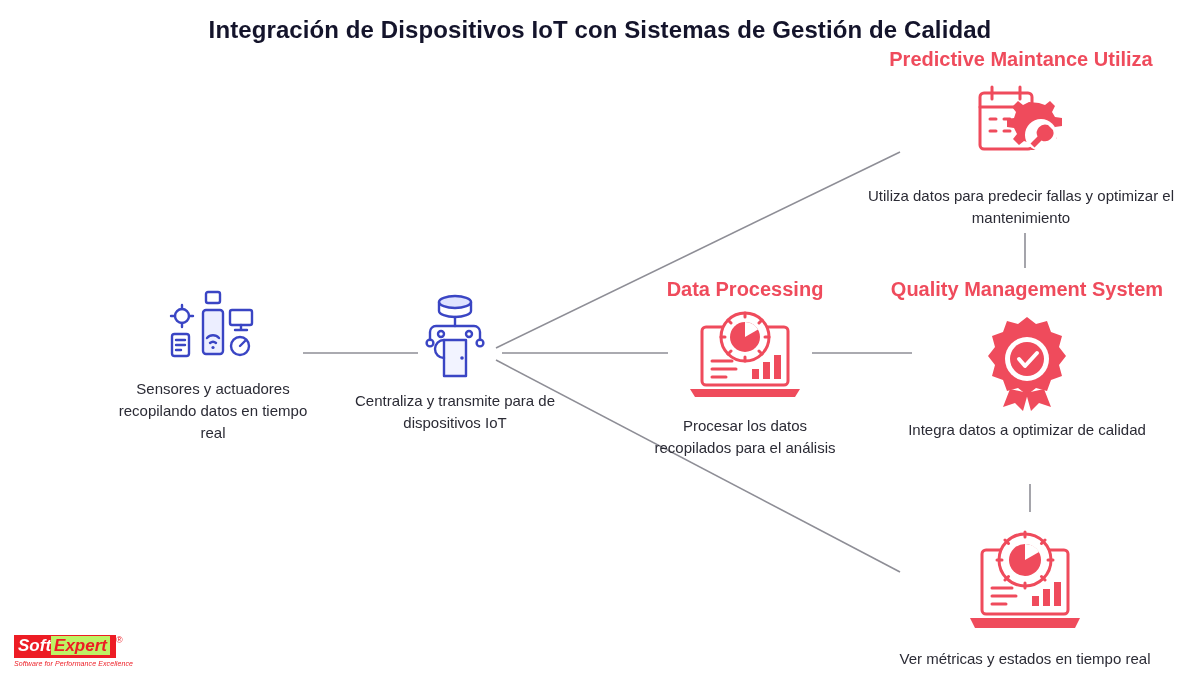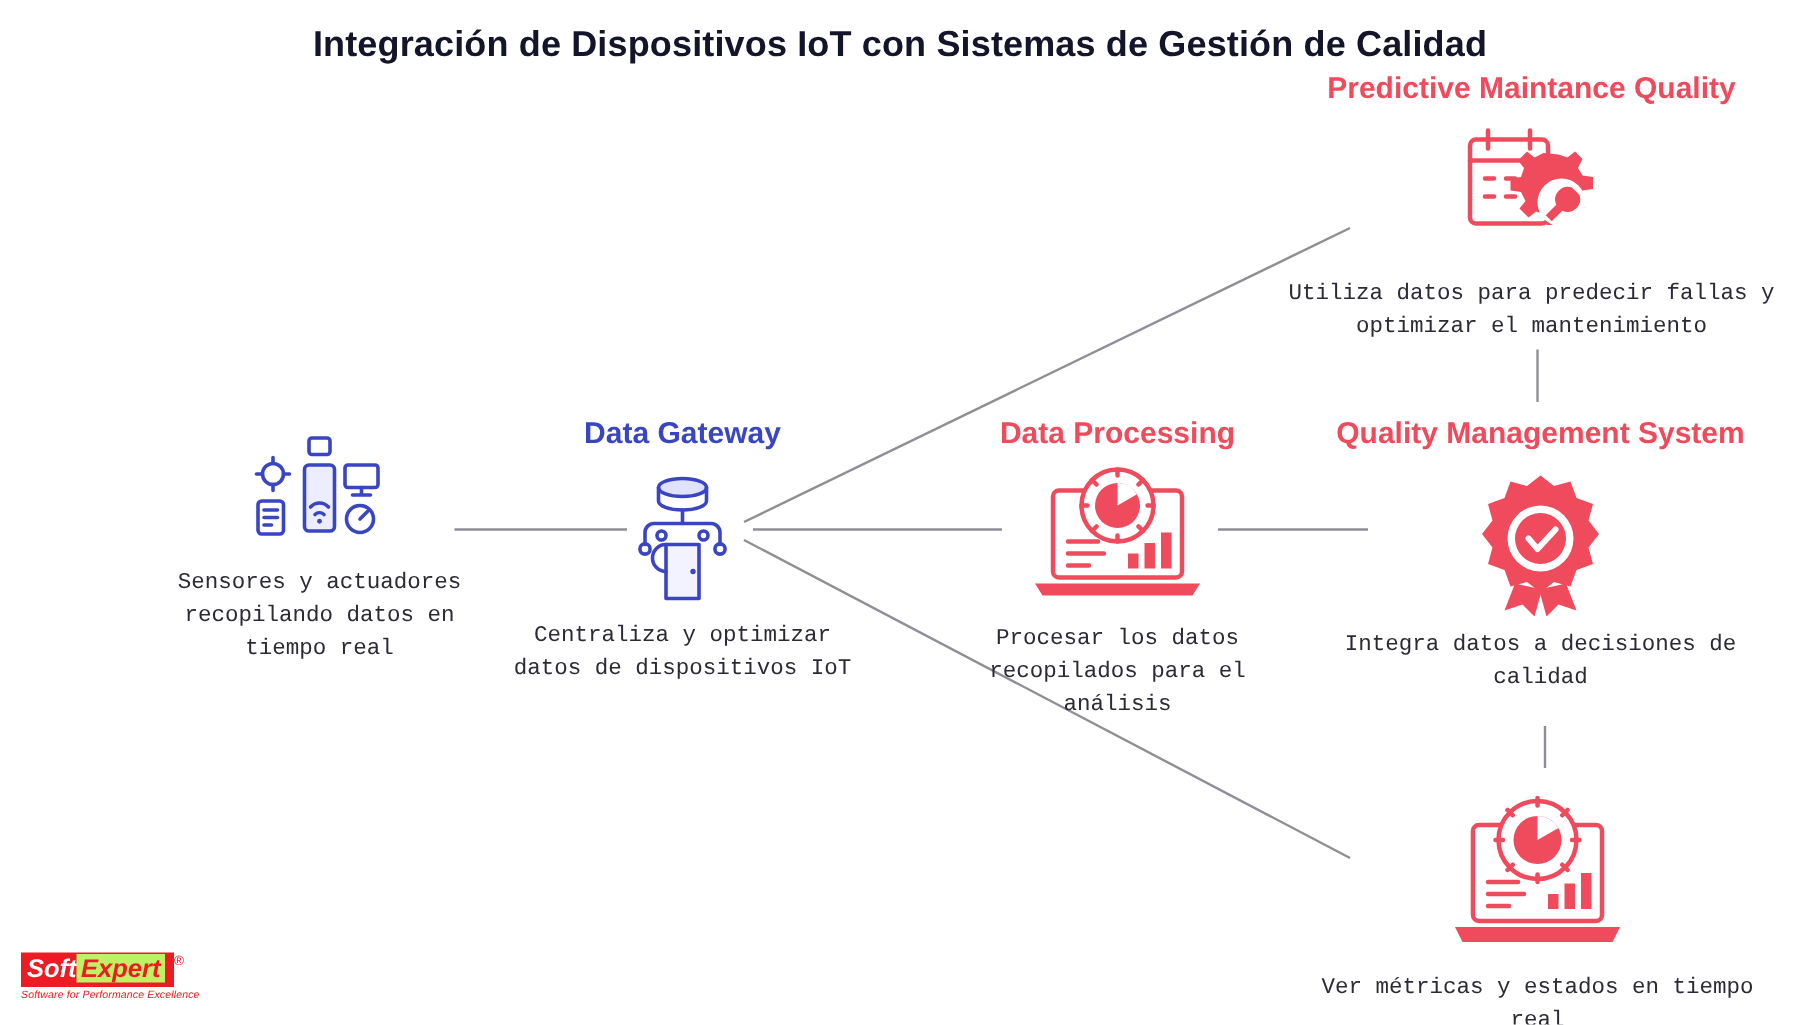--- a/index.html
+++ b/index.html
@@ -50,21 +50,20 @@
   .node-label.red  { color: #ef4b5c; }
   .node-icon {
     margin: 10px auto 0;
     display: block;
   }
   .node-desc {
     font-size: 15px;
     color: #2b2b35;
     line-height: 1.45;
     margin-top: 8px;
-    font-family: Liberation Mono, monospace;
   }
 
   
   #node-iot        { left: 108px; top: 278px; width: 210px; }
   #node-gateway    { left: 340px; top: 278px; width: 230px; }
   #node-processing { left: 650px; top: 278px; width: 190px; }
   #node-quality    { left: 862px; top: 278px; width: 330px; }
   #node-predictive { left: 846px; top: 48px;  width: 350px; }
   #node-monitoring { left: 860px; top: 518px; width: 330px; }
 
@@ -150,40 +149,39 @@
         <circle cx="77" cy="58" r="9"></circle>
         <path d="M77 58l5-5"></path>
 
         <rect x="43" y="4" width="14" height="11" rx="2"></rect>
       </g>
     </svg>
     <div class="node-desc">Sensores y actuadores recopilando datos en tiempo real</div>
   </div>
 
   <div class="node" id="node-gateway">
-    <div class="node-label blue">Data Gateway</div>
     <svg class="node-icon" width="110" height="92" viewBox="0 0 110 92">
       <g fill="none" stroke="#3a45c4" stroke-width="2.4" stroke-linecap="round" stroke-linejoin="round">
 
         <ellipse cx="55" cy="14" rx="16" ry="6" fill="#dfe3ff"></ellipse>
         <path d="M39 14v9c0 3.3 7.2 6 16 6s16-2.7 16-6v-9"></path>
 
         <path d="M55 29v9"></path>
         <path d="M30 52v-8a6 6 0 0 1 6-6h38a6 6 0 0 1 6 6v8"></path>
         <circle cx="30" cy="55" r="3.4"></circle>
         <circle cx="80" cy="55" r="3.4"></circle>
         <circle cx="41" cy="46" r="3"></circle>
         <circle cx="69" cy="46" r="3"></circle>
 
         <path d="M44 52h22v36H44z" fill="#f2f3ff"></path>
         <path d="M44 52c-5 0-9 4-9 9s4 9 9 9"></path>
         <circle cx="62" cy="70" r="1.8" fill="#3a45c4" stroke="none"></circle>
       </g>
     </svg>
-    <div class="node-desc">Centraliza y optimizar datos de dispositivos IoT</div>
+    <div class="node-desc">Centraliza y transmite para de dispositivos IoT</div>
   </div>
 
   <div class="node" id="node-processing">
     <div class="node-label red">Data Processing</div>
     <svg class="node-icon" width="130" height="92" viewBox="0 0 130 92">
       <g fill="none" stroke="#ef4b5c" stroke-width="3" stroke-linecap="round" stroke-linejoin="round">
         <rect x="22" y="16" width="86" height="58" rx="4"></rect>
         <path d="M10 78h110l-5 8H15z" fill="#ef4b5c" stroke="none"></path>
         <path d="M32 50h20M32 58h24M32 66h14"></path>
         <rect x="72" y="58" width="7" height="10" fill="#ef4b5c" stroke="none"></rect>
@@ -207,25 +205,25 @@
     <svg class="node-icon" width="110" height="100" viewBox="0 0 110 100">
       <g>
         <path d="M55 6l9 7 11-3 4 11 11 4-3 11 7 9-7 9 3 11-11 4-4 11-11-3-9 7-9-7-11 3-4-11-11-4 3-11-7-9 7-9-3-11 11-4 4-11 11 3z" fill="#ef4b5c"></path>
         <circle cx="55" cy="48" r="22" fill="#ffffff"></circle>
         <circle cx="55" cy="48" r="17" fill="#ef4b5c"></circle>
         <path d="M47 48l6 7 12-13" fill="none" stroke="#ffffff" stroke-width="4" stroke-linecap="round" stroke-linejoin="round"></path>
         <path d="M38 78l-7 18 12-4 8 8 5-18z" fill="#ef4b5c"></path>
         <path d="M72 78l7 18-12-4-8 8-5-18z" fill="#ef4b5c"></path>
       </g>
     </svg>
-    <div class="node-desc">Integra datos a decisiones de calidad</div>
+    <div class="node-desc">Integra datos a optimizar de calidad</div>
   </div>
 
   <div class="node" id="node-predictive">
-    <div class="node-label red">Predictive Maintance Quality</div>
+    <div class="node-label red">Predictive Maintance Utiliza</div>
     <svg class="node-icon" width="130" height="96" viewBox="0 0 130 96">
       <g fill="none" stroke="#ef4b5c" stroke-width="3" stroke-linecap="round" stroke-linejoin="round">
         <rect x="24" y="12" width="52" height="56" rx="4"></rect>
         <path d="M24 26h52"></path>
         <path d="M36 6v12M64 6v12"></path>
         <g stroke-width="3">
           <path d="M34 38h6M48 38h6M62 38h4M34 50h6M48 50h6"></path>
         </g>
       </g>
       <g>

